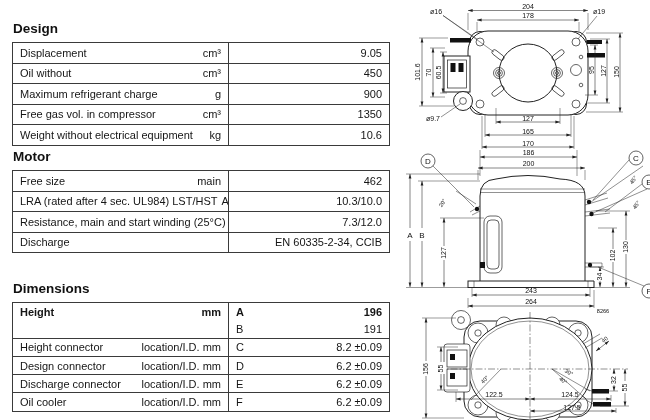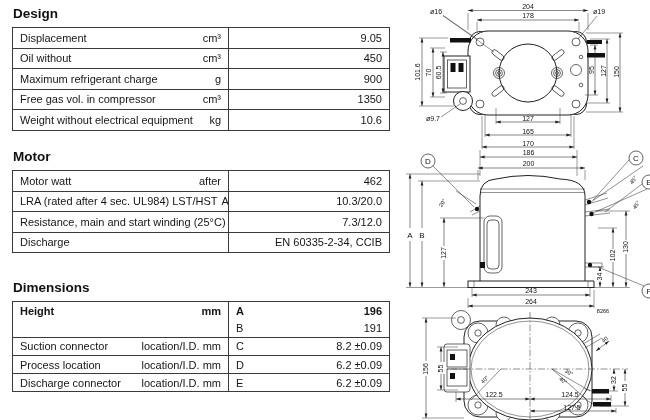--- a/index.html
+++ b/index.html
@@ -2,21 +2,21 @@
 <html><head>
 <meta charset="utf-8">
 <style>
   html,body{margin:0;padding:0;}
   body{
     width:650px;height:420px;position:relative;overflow:hidden;
     background:#ffffff;color:#111;
     font-family:"Liberation Sans", sans-serif;
   }
   .sec{position:absolute;left:12px;width:377px;}
-  .sec h3{font-size:13.5px;font-weight:bold;margin:0 0 6px 1px;color:#111;}
+  .sec h3{font-size:13.5px;font-weight:bold;margin:15px 0 6px 1px;color:#111;}
   table.spec{border-collapse:collapse;width:377px;table-layout:fixed;}
   table.spec td{
     border:1px solid #3a3a3a;font-size:11px;color:#151515;
     padding:0 7px;height:19.5px;vertical-align:middle;overflow:hidden;white-space:nowrap;
   }
   table.dims td{height:17.3px;}
   td.lbl .wrap{display:flex;justify-content:space-between;align-items:center;}
   td.lbl .unit{padding-left:4px;}
   td.val{text-align:right;position:relative;}
   td.val .key{position:absolute;left:7px;top:50%;transform:translateY(-50%);}
@@ -89,45 +89,45 @@
               <span>Weight without electrical equipment</span>
               <span class="unit">kg</span>
             </span>
           </td>
       <td class="val">10.6</td>
     </tr>
   </tbody>
     </table>
 </div>
 
-<div class="sec" style="top:149px">
+<div class="sec" style="top:134px">
   <h3>Motor</h3>
   <table class="spec">
     <colgroup>
         <col style="width:216px">
         <col style="width:161px">
       </colgroup>
     <tbody>
         <tr>
       <td class="lbl">
             <span class="wrap">
-              <span>Motor watt</span>
-              <span class="unit">after</span>
+              <span>Free size</span>
+              <span class="unit">main</span>
             </span>
           </td>
       <td class="val">462</td>
     </tr>
     <tr>
       <td class="lbl">
             <span class="wrap">
               <span>LRA (rated after 4 sec. UL984) LST/HST</span>
               <span class="unit">A</span>
             </span>
           </td>
-      <td class="val">10.3/20.0</td>
+      <td class="val">10.3/10.0</td>
     </tr>
     <tr>
       <td class="lbl">
             <span class="wrap">
               <span>Resistance, main and start winding (25°C)</span>
               <span class="unit">Ω</span>
             </span>
           </td>
       <td class="val">7.3/12.0</td>
     </tr>
@@ -137,21 +137,21 @@
               <span>Discharge</span>
               <span class="unit"></span>
             </span>
           </td>
       <td class="val">EN 60335-2-34, CCIB</td>
     </tr>
   </tbody>
     </table>
 </div>
 
-<div class="sec" style="top:280px">
+<div class="sec" style="top:266px">
   <h3>Dimensions</h3>
   <table class="spec dims">
     <colgroup>
         <col style="width:216px">
         <col style="width:161px">
       </colgroup>
     <tbody>
         <tr class="merge-top">
       <td class="lbl">
             <span class="wrap">
@@ -166,43 +166,52 @@
             <span class="wrap">
               <span></span>
               <span class="unit"></span>
             </span>
           </td>
       <td class="val"><span class="key">B</span><span>191</span></td>
     </tr>
     <tr>
       <td class="lbl">
             <span class="wrap">
-              <span>Suction connector</span>
+              <span>Height connector</span>
               <span class="unit">location/I.D. mm</span>
             </span>
           </td>
       <td class="val"><span class="key">C</span><span>8.2 ±0.09</span></td>
     </tr>
     <tr>
       <td class="lbl">
             <span class="wrap">
-              <span>Process location</span>
+              <span>Design connector</span>
               <span class="unit">location/I.D. mm</span>
             </span>
           </td>
       <td class="val"><span class="key">D</span><span>6.2 ±0.09</span></td>
     </tr>
     <tr>
       <td class="lbl">
             <span class="wrap">
               <span>Discharge connector</span>
               <span class="unit">location/I.D. mm</span>
             </span>
           </td>
       <td class="val"><span class="key">E</span><span>6.2 ±0.09</span></td>
+    </tr>
+    <tr>
+      <td class="lbl">
+            <span class="wrap">
+              <span>Oil cooler</span>
+              <span class="unit">location/I.D. mm</span>
+            </span>
+          </td>
+      <td class="val"><span class="key">F</span><span>6.2 ±0.09</span></td>
     </tr>
   </tbody>
     </table>
 </div>
 
 <svg id="drawings" width="250" height="420" viewBox="0 0 250 420">
   <defs>
     <marker id="as" markerUnits="userSpaceOnUse" markerWidth="5.2" markerHeight="4" refX="0.4" refY="2" orient="auto">
       <path d="M0.4,2 L5,0.6 L5,3.4 Z" fill="#222"></path>
     </marker>

